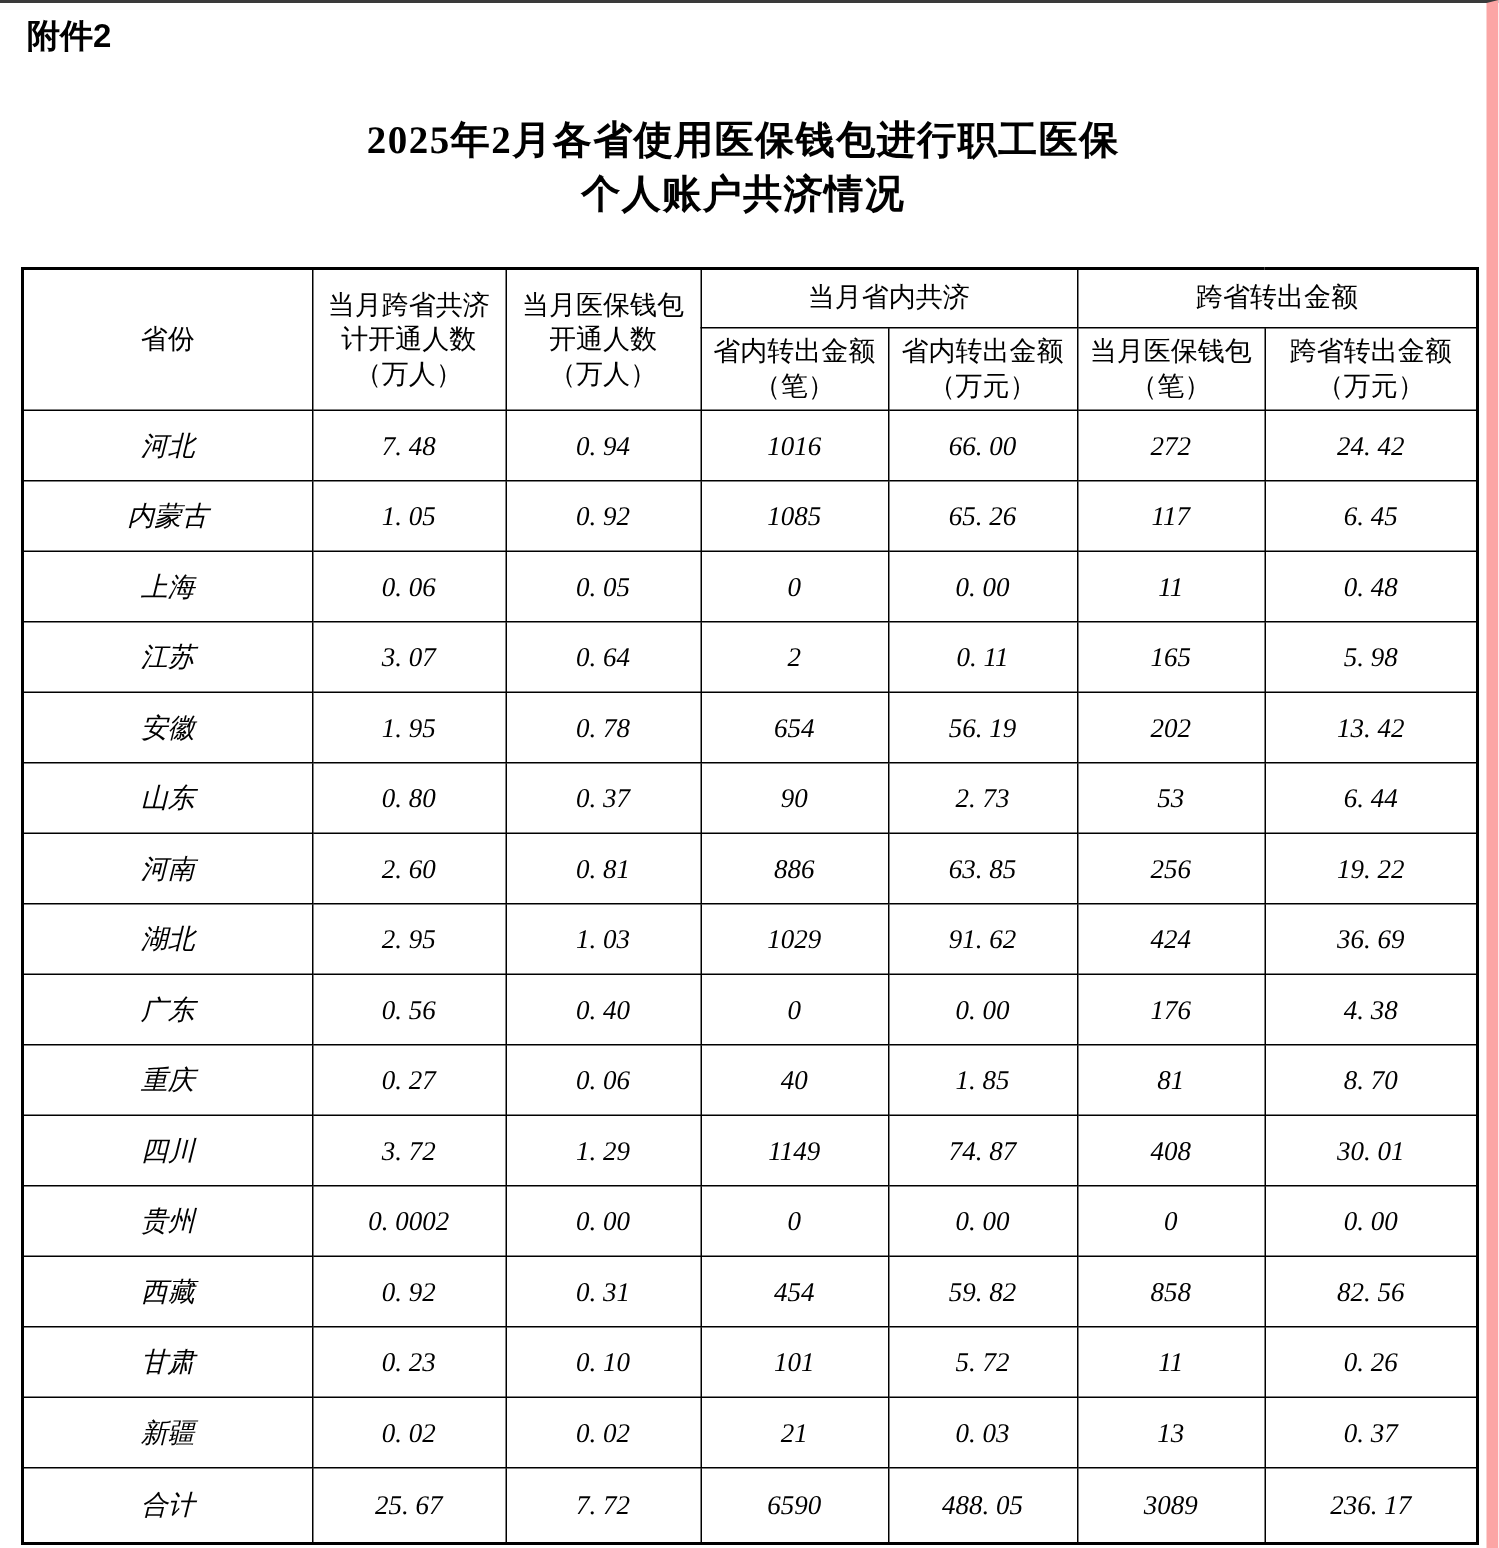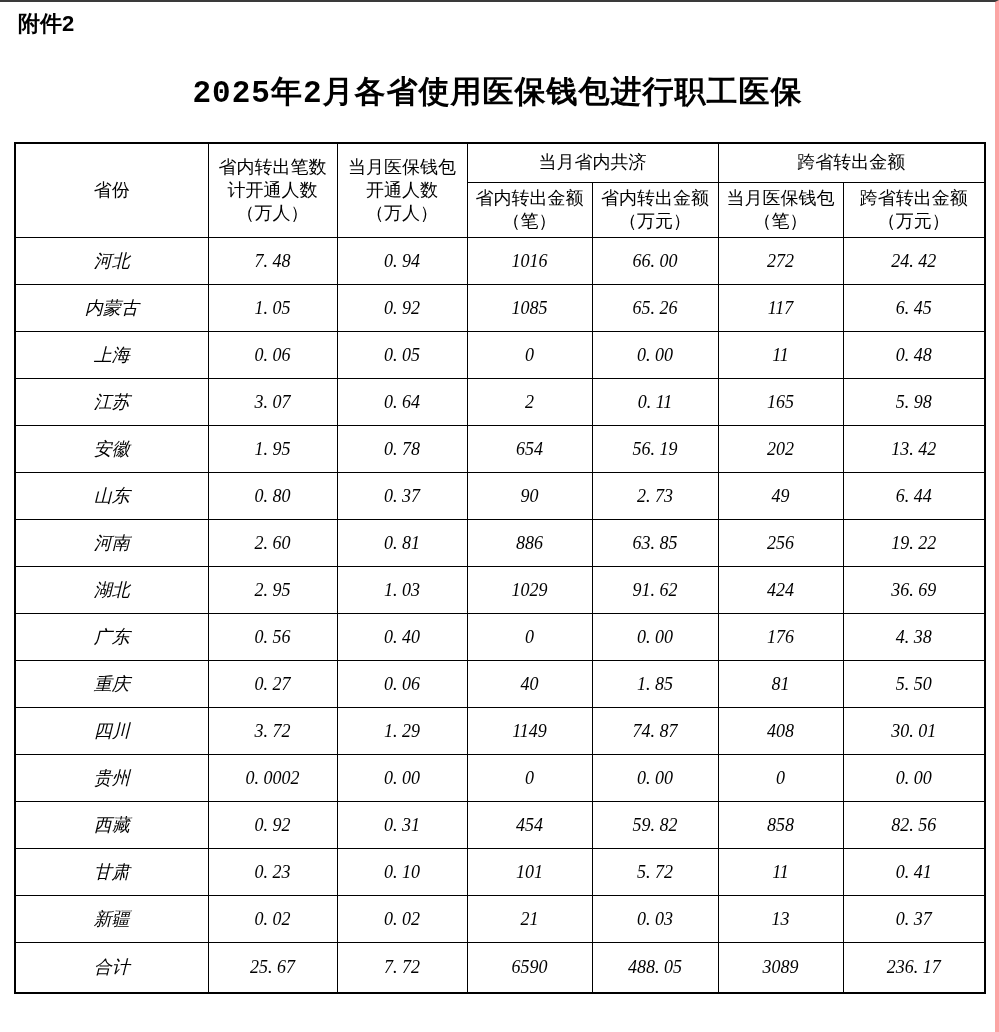--- a/index.html
+++ b/index.html
@@ -7,38 +7,38 @@
     padding: 0;
     background: #ffffff;
   }
   .page {
     position: relative;
     width: 999px;
     height: 1032px;
     box-sizing: border-box;
     background: #ffffff;
     border-top: 2px solid #3a3a3a;
-    border-right: 4px solid #fca5a5;
+    border-right: 8px solid #fca5a5;
     overflow: hidden;
     font-family: "Liberation Serif", "DejaVu Serif", serif;
     color: #000000;
   }
   .attachment-label {
     margin: 8px 0 0 18px;
     font-family: "Liberation Sans", "DejaVu Sans", sans-serif;
     font-weight: bold;
     font-size: 22px;
     line-height: 28px;
   }
   .doc-title {
     margin-top: 38px;
     text-align: center;
-    font-family: Liberation Mono, monospace;
+    font-family: Liberation Serif, serif;
     font-weight: bold;
-    font-size: 31px;
+    font-size: 26px;
     line-height: 36px;
     letter-spacing: 1px;
   }
   table.data-table {
     margin: 30px 0 0 14px;
     width: 970px;
     border-collapse: collapse;
     table-layout: fixed;
     border: 2px solid #000000;
   }
@@ -69,36 +69,37 @@
 </style>
 </head>
 <body>
 
 <div class="page">
 
   <div class="attachment-label">附件2</div>
 
   <div class="doc-title">
     <div>2025年2月各省使用医保钱包进行职工医保</div>
+    <div>个人账户共济情况</div>
   </div>
 
   <table class="data-table">
     <colgroup>
       <col style="width:193px">
       <col style="width:129px">
       <col style="width:130px">
       <col style="width:125px">
       <col style="width:126px">
       <col style="width:125px">
       <col style="width:142px">
     </colgroup>
     <thead>
       <tr class="group-row">
         <th rowspan="2">省份</th>
-        <th rowspan="2">省内转出笔数
+        <th rowspan="2">当月跨省共济
 计开通人数
 （万人）</th>
         <th rowspan="2">当月医保钱包
 开通人数
 （万人）</th>
         <th colspan="2">当月省内共济</th>
         <th colspan="2">跨省转出金额</th>
       </tr>
       <tr class="sub-row">
         <th>省内转出金额
@@ -156,21 +157,21 @@
           <td>56. 19</td>
           <td>202</td>
           <td>13. 42</td>
         </tr>
         <tr>
           <td>山东</td>
           <td>0. 80</td>
           <td>0. 37</td>
           <td>90</td>
           <td>2. 73</td>
-          <td>49</td>
+          <td>53</td>
           <td>6. 44</td>
         </tr>
         <tr>
           <td>河南</td>
           <td>2. 60</td>
           <td>0. 81</td>
           <td>886</td>
           <td>63. 85</td>
           <td>256</td>
           <td>19. 22</td>
@@ -193,21 +194,21 @@
           <td>176</td>
           <td>4. 38</td>
         </tr>
         <tr>
           <td>重庆</td>
           <td>0. 27</td>
           <td>0. 06</td>
           <td>40</td>
           <td>1. 85</td>
           <td>81</td>
-          <td>5. 50</td>
+          <td>8. 70</td>
         </tr>
         <tr>
           <td>四川</td>
           <td>3. 72</td>
           <td>1. 29</td>
           <td>1149</td>
           <td>74. 87</td>
           <td>408</td>
           <td>30. 01</td>
         </tr>
@@ -229,21 +230,21 @@
           <td>858</td>
           <td>82. 56</td>
         </tr>
         <tr>
           <td>甘肃</td>
           <td>0. 23</td>
           <td>0. 10</td>
           <td>101</td>
           <td>5. 72</td>
           <td>11</td>
-          <td>0. 41</td>
+          <td>0. 26</td>
         </tr>
         <tr>
           <td>新疆</td>
           <td>0. 02</td>
           <td>0. 02</td>
           <td>21</td>
           <td>0. 03</td>
           <td>13</td>
           <td>0. 37</td>
         </tr>

